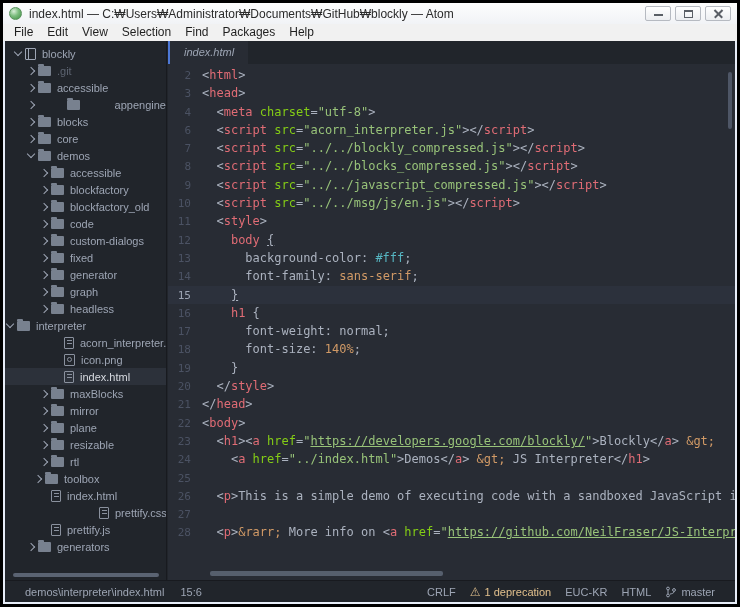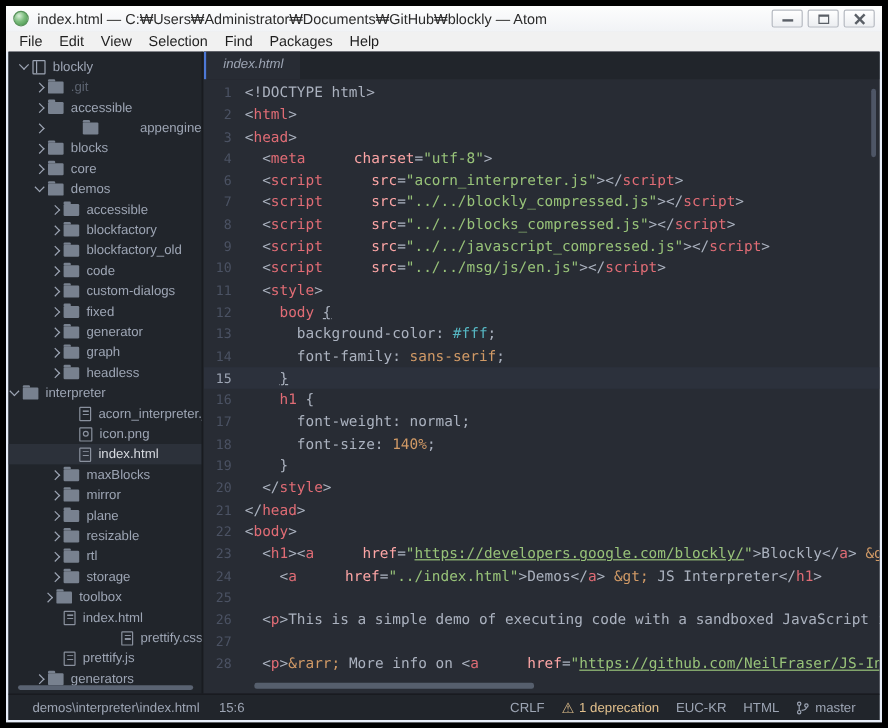--- a/index.html
+++ b/index.html
@@ -1,18 +1,18 @@
 <!DOCTYPE html>
 <html><head>
 <meta charset="utf-8">
 <style>
   * { margin:0; padding:0; box-sizing:border-box; }
   html,body { width:740px; height:607px; overflow:hidden; font-family:"Liberation Sans", sans-serif; }
 
-  .win { position:absolute; inset:0; background:#e7edf8; border:5px solid #000000; }
+  .win { position:absolute; inset:0; background:#e7edf8; border:3px solid #000000; }
 
   
   .titlebar { position:absolute; left:0; right:0; top:0; height:21px;
     background:linear-gradient(#fdfdfd,#f1f3f6); display:flex; align-items:center; padding:0 6px; }
   .app-icon { width:13px; height:13px; border-radius:50%;
     background:radial-gradient(circle at 35% 30%, #d9efd9 0%, #7cbd7e 45%, #3f8f44 100%);
     border:1px solid #58925b; flex:0 0 auto; }
   .title-text { font-size:12px; color:#2b2b2b; margin-left:7px; white-space:nowrap; overflow:hidden; }
   .win-controls { margin-left:auto; display:flex; gap:4px; }
   .wbtn { width:26px; height:15px; border:1px solid #b6bac1; border-radius:2px;
@@ -59,21 +59,21 @@
   .tabbar { position:absolute; left:0; right:0; top:0; height:23px; background:#21252b; }
   .pane-accent { position:absolute; left:0; top:0; width:2px; height:23px; background:#4d78d6; }
   .tab { position:absolute; left:2px; top:0; height:23px; padding:0 14px; background:#282c34;
     font-size:11px; font-style:italic; color:#9da5b4; line-height:23px; }
   .editor { position:absolute; left:0; right:0; top:23px; bottom:0; overflow:hidden; padding-top:2px; }
   .code-row { height:18.3px; white-space:pre; font-family:"DejaVu Sans Mono", monospace; font-size:12px; line-height:18.3px; }
   .code-row.active { background:#2c313c; }
   .ln { display:inline-block; width:34px; padding-right:11px; text-align:right; color:#4b5263;
     font-family:"DejaVu Sans Mono", monospace; font-size:11px; }
   .code-row.active .ln { color:#9da5b4; }
-  .tk-p { color:#abb2bf; } .tk-t { color:#e06c75; } .tk-a { color:#fca5a5;margin-left:33px; }
+  .tk-p { color:#abb2bf; } .tk-t { color:#e06c75; } .tk-a { color:#84cc16; }
   .tk-s { color:#98c379; } .tk-l { color:#98c379; text-decoration:underline; }
   .tk-n { color:#d19a66; } .tk-c { color:#56b6c2; } .tk-e { color:#d19a66; }
   .tk-u { color:#abb2bf; text-decoration:underline; }
   .vscroll { position:absolute; right:3px; top:8px; width:4px; height:57px; background:#4e5666; border-radius:2px; }
   .hscroll { position:absolute; left:42px; bottom:4px; width:233px; height:5px; background:#565f6d; border-radius:2px; }
 
   
   .statusbar { position:absolute; left:0; right:0; bottom:0; height:22px; background:#21252b;
     border-top:1px solid #181a1f; display:flex; align-items:center; font-size:11px; color:#9da5b4; padding:0 20px; }
   .status-left { display:flex; gap:16px; align-items:center; }
@@ -236,25 +236,20 @@
           <div class="tree-row" style="padding-left: 34px;">
             <span class="chev"></span>
             <span class="ticon folder"></span>
             <span class="tlabel">resizable</span>
           </div>
           <div class="tree-row" style="padding-left: 34px;">
             <span class="chev"></span>
             <span class="ticon folder"></span>
             <span class="tlabel">rtl</span>
           </div>
-          <div class="tree-row" style="padding-left: 34px;">
-            <span class="chev"></span>
-            <span class="ticon folder"></span>
-            <span class="tlabel">storage</span>
-          </div>
           <div class="tree-row" style="padding-left: 28px;">
             <span class="chev"></span>
             <span class="ticon folder"></span>
             <span class="tlabel">toolbox</span>
           </div>
           <div class="tree-row" style="padding-left: 34px;">
             <span class="chev-space"></span>
             <span class="ticon file"></span>
             <span class="tlabel">index.html</span>
           </div>
@@ -277,21 +272,20 @@
       <div class="tree-hscroll"></div>
     </div>
 
     <div class="main">
       <div class="tabbar">
         <span class="pane-accent"></span>
         <span class="tab">index.html</span>
       </div>
       <div class="editor">
         <div id="code-lines">
-            <div class="code-row"><span class="ln">1</span><span><span class="tk-p">&lt;!DOCTYPE html&gt;</span></span></div>
             <div class="code-row"><span class="ln">2</span><span><span class="tk-p">&lt;</span><span class="tk-t">html</span><span class="tk-p">&gt;</span></span></div>
             <div class="code-row"><span class="ln">3</span><span><span class="tk-p">&lt;</span><span class="tk-t">head</span><span class="tk-p">&gt;</span></span></div>
             <div class="code-row"><span class="ln">4</span><span><span class="tk-p">  &lt;</span><span class="tk-t">meta</span><span class="tk-p"> </span><span class="tk-a">charset</span><span class="tk-p">=</span><span class="tk-s">"utf-8"</span><span class="tk-p">&gt;</span></span></div>
             <div class="code-row"><span class="ln">6</span><span><span class="tk-p">  &lt;</span><span class="tk-t">script</span><span class="tk-p"> </span><span class="tk-a">src</span><span class="tk-p">=</span><span class="tk-s">"acorn_interpreter.js"</span><span class="tk-p">&gt;&lt;/</span><span class="tk-t">script</span><span class="tk-p">&gt;</span></span></div>
             <div class="code-row"><span class="ln">7</span><span><span class="tk-p">  &lt;</span><span class="tk-t">script</span><span class="tk-p"> </span><span class="tk-a">src</span><span class="tk-p">=</span><span class="tk-s">"../../blockly_compressed.js"</span><span class="tk-p">&gt;&lt;/</span><span class="tk-t">script</span><span class="tk-p">&gt;</span></span></div>
             <div class="code-row"><span class="ln">8</span><span><span class="tk-p">  &lt;</span><span class="tk-t">script</span><span class="tk-p"> </span><span class="tk-a">src</span><span class="tk-p">=</span><span class="tk-s">"../../blocks_compressed.js"</span><span class="tk-p">&gt;&lt;/</span><span class="tk-t">script</span><span class="tk-p">&gt;</span></span></div>
             <div class="code-row"><span class="ln">9</span><span><span class="tk-p">  &lt;</span><span class="tk-t">script</span><span class="tk-p"> </span><span class="tk-a">src</span><span class="tk-p">=</span><span class="tk-s">"../../javascript_compressed.js"</span><span class="tk-p">&gt;&lt;/</span><span class="tk-t">script</span><span class="tk-p">&gt;</span></span></div>
             <div class="code-row"><span class="ln">10</span><span><span class="tk-p">  &lt;</span><span class="tk-t">script</span><span class="tk-p"> </span><span class="tk-a">src</span><span class="tk-p">=</span><span class="tk-s">"../../msg/js/en.js"</span><span class="tk-p">&gt;&lt;/</span><span class="tk-t">script</span><span class="tk-p">&gt;</span></span></div>
             <div class="code-row"><span class="ln">11</span><span><span class="tk-p">  &lt;</span><span class="tk-t">style</span><span class="tk-p">&gt;</span></span></div>
             <div class="code-row"><span class="ln">12</span><span><span class="tk-p">    </span><span class="tk-t">body</span><span class="tk-p"> </span><span class="tk-u">{</span></span></div>

